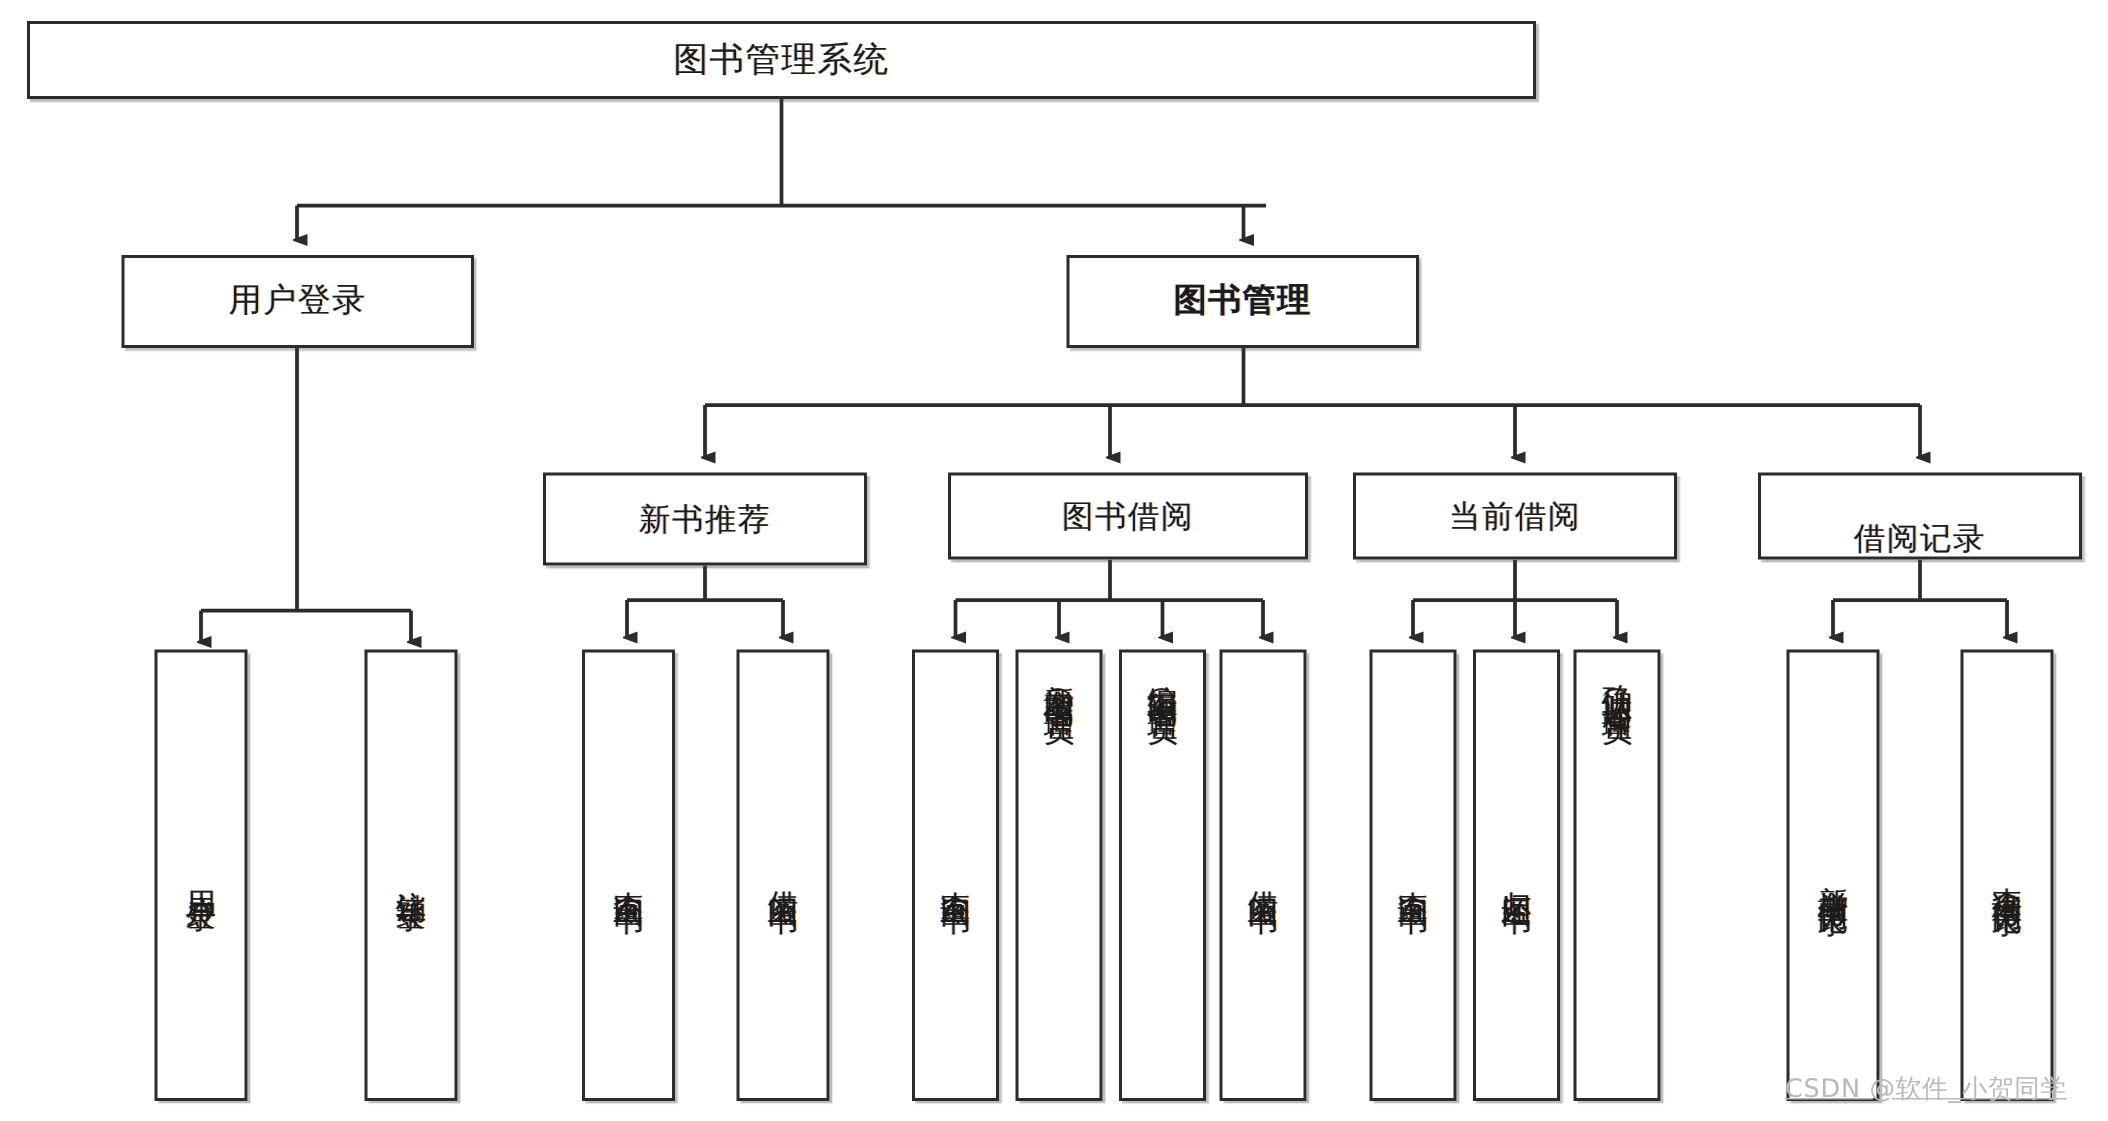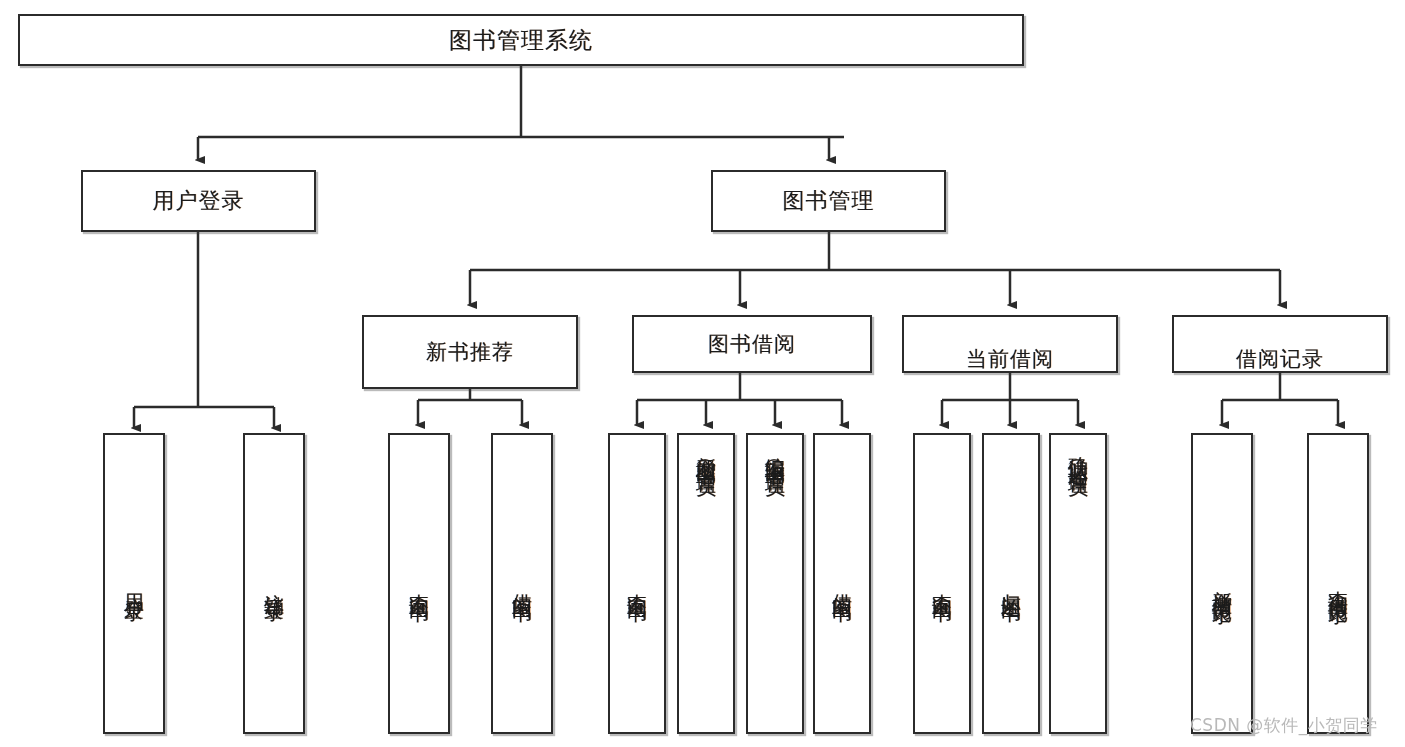--- a/index.html
+++ b/index.html
@@ -127,31 +127,31 @@
     </g>
   </svg>
 
   <div class="node root" style="left:18px; top:14px; width:1006px; height:52px;">
     <span class="node-label">图书管理系统</span>
   </div>
 
   <div class="node level2" style="left:81px; top:170px; width:235px; height:62px;">
     <span class="node-label">用户登录</span>
   </div>
-  <div class="node level2" style="left:711px; top:170px; width:235px; height:62px;">
+  <div class="node level2" style="left:711px; top:170px; width:235px; height:62px;font-weight:bold;">
     <span class="node-label">图书管理</span>
   </div>
 
-  <div class="node level3" style="left:362px; top:315px; width:216px; height:74px;">
+  <div class="node level3" style="left:362px; top:315px; width:216px; height:62px;">
     <span class="node-label">新书推荐</span>
   </div>
   <div class="node level3" style="left:632px; top:315px; width:240px; height:58px;">
     <span class="node-label">图书借阅</span>
   </div>
-  <div class="node level3" style="left:902px; top:315px; width:216px; height:58px;align-items:flex-end;">
+  <div class="node level3" style="left:902px; top:315px; width:216px; height:58px;">
     <span class="node-label">当前借阅</span>
   </div>
   <div class="node level3" style="left:1172px; top:315px; width:216px; height:58px;align-items:flex-end;">
     <span class="node-label">借阅记录</span>
   </div>
 
   <div class="node leaf vertical mid" style="left:103px; top:433px; width:62px; height:301px;">
     <span class="node-label">用户登录</span>
   </div>
   <div class="node leaf vertical mid" style="left:243px; top:433px; width:62px; height:301px;">
@@ -188,17 +188,17 @@
     <span class="node-label">确认归还（管理员）</span>
   </div>
 
   <div class="node leaf vertical mid" style="left:1191px; top:433px; width:62px; height:301px;">
     <span class="node-label">新增借阅记录</span>
   </div>
   <div class="node leaf vertical mid" style="left:1307px; top:433px; width:62px; height:301px;">
     <span class="node-label">查询借阅记录</span>
   </div>
 
-  <div class="watermark" style="left:1190px; top:714px;">
+  <div class="watermark" style="left:1190px; top:714px;text-decoration:underline;">
     <span>CSDN @软件_小贺同学</span>
   </div>
 
 </div>
 
 </body></html>

